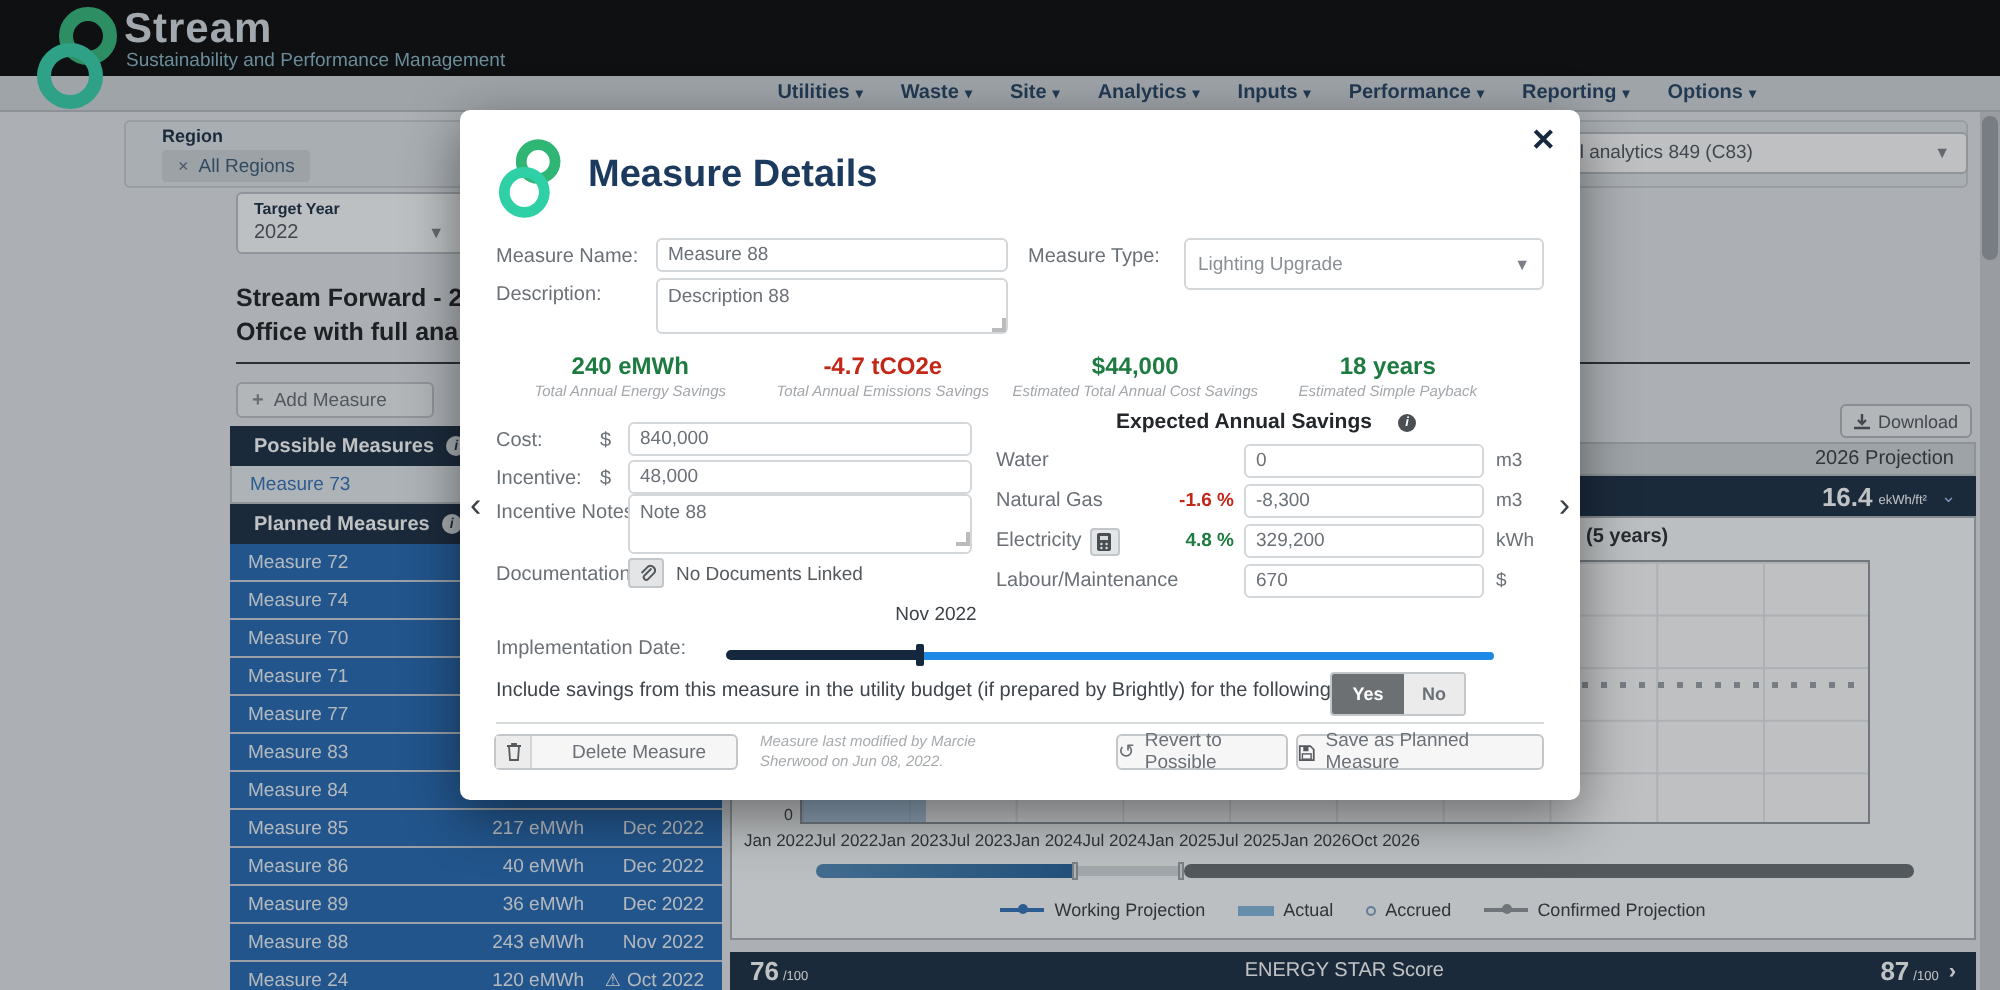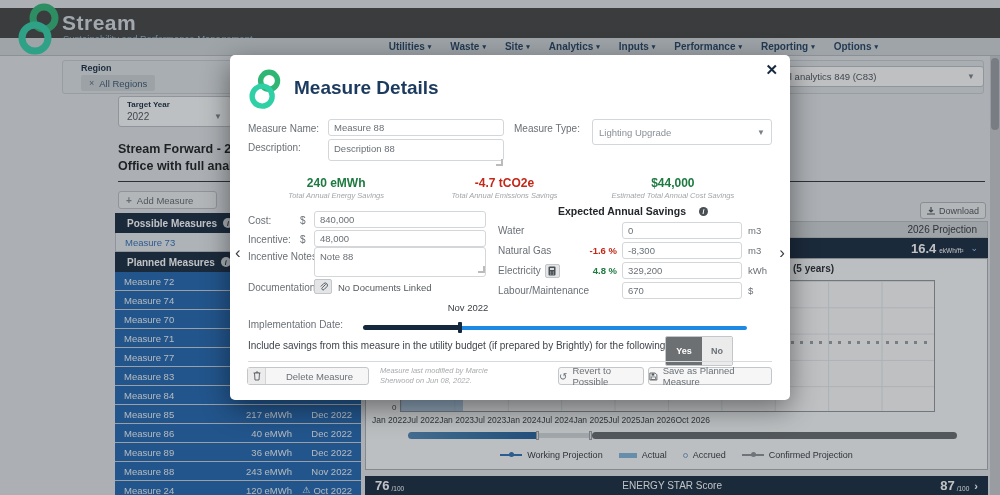--- a/index.html
+++ b/index.html
@@ -1,20 +1,20 @@
 <!DOCTYPE html>
 <html><head>
 <meta charset="utf-8">
 <style>
   * { margin:0; padding:0; box-sizing:border-box; }
   body { font-family:"Liberation Sans", sans-serif; background:#888; }
   .screen { position:relative; width:1000px; height:495px; overflow:hidden; background:#e3e6e8; }
 
   
-  .topbar { position:absolute; left:0; top:8px; width:1000px; height:38px; background:#404040; }
+  .topbar { position:absolute; left:0; top:0; width:1000px; height:38px; background:#000000; }
   .logo { position:absolute; left:14px; top:2px; width:52px; height:56px; z-index:6; }
   .brand { position:absolute; left:62px; top:3px; font-size:21px; font-weight:700; letter-spacing:.5px; color:#d5dbe0; }
   .tagline { position:absolute; left:63px; top:25px; font-size:9.5px; color:#86b2c2; }
 
   
   .menubar { position:absolute; left:0; top:38px; width:1000px; height:18px; background:#cfd4d7; border-bottom:1px solid #b3b9bd; display:flex; justify-content:flex-end; align-items:center; gap:19px; padding-right:122px; }
   .nav-item { font-size:10px; font-weight:700; color:#1d3c5e; display:flex; align-items:center; gap:3px; cursor:pointer; }
   .nav-caret { font-size:7px; color:#1d3c5e; }
 
   
@@ -127,21 +127,21 @@
   .doc-status { position:absolute; left:108px; top:227px; font-size:9.5px; color:#55595d; }
 
   .impl-value { position:absolute; left:133px; top:247px; width:210px; text-align:center; font-size:9.5px; color:#3c4146; }
   .impl-track { position:absolute; left:133px; top:267px; width:384px; height:11px; }
   .it-dark { position:absolute; left:0; top:3px; width:97px; height:5px; background:#16283e; border-radius:3px 0 0 3px; }
   .it-handle { position:absolute; left:95px; top:0; width:4px; height:11px; background:#16283e; border-radius:1px; cursor:pointer; }
   .it-blue { position:absolute; left:99px; top:3.5px; width:285px; height:4px; background:#1e88e5; border-radius:0 3px 3px 0; }
 
   .question { position:absolute; left:18px; top:285px; font-size:10px; color:#3f454b; }
   .toggle { position:absolute; left:435px; top:281px; display:flex; border:1px solid #c3c7ca; border-radius:2px; overflow:hidden; }
-  .tg { height:28px; display:flex; align-items:center; justify-content:center; font-size:9px; font-weight:700; cursor:pointer; }
+  .tg { height:20px; display:flex; align-items:center; justify-content:center; font-size:9px; font-weight:700; cursor:pointer; }
   .tg.yes { width:36px; background:#6d7073; color:#fff; }
   .tg.no { width:30px; background:#ebebeb; color:#6a7076; }
 
   .m-divider { position:absolute; left:18px; top:306px; width:524px; height:1px; background:#d7dadd; }
   .foot-btn { position:absolute; top:312px; height:18px; background:#f6f6f6; border:1px solid #c3c7ca; border-radius:3px; display:flex; align-items:center; justify-content:center; gap:5px; font-size:9.5px; color:#6a7076; cursor:pointer; }
   .del-btn { left:17px; width:122px; padding:0; }
   .del-icon-cell { width:18px; align-self:stretch; background:#ececec; border-right:1px solid #d2d5d8; display:flex; align-items:center; justify-content:center; }
   .del-label { flex:1; text-align:center; }
   .mod-note { position:absolute; left:150px; top:311px; width:125px; font-size:7.5px; font-style:italic; color:#a7aaad; line-height:1.3; }
   .revert-btn { left:328px; width:86px; }
@@ -375,35 +375,39 @@
     <span class="m-title">Measure Details</span>
 
     <span class="f-label" style="left:18px; top:68px;">Measure Name:</span>
     <input class="f-input" style="left: 98px; top: 64px; width: 176px;" value="Measure 88">
     <span class="f-label" style="left:284px; top:68px;">Measure Type:</span>
     <div class="f-select" style="left:362px; top:64px; width:180px;">
       <span class="val">Lighting Upgrade</span>
       <span class="select-caret">▼</span>
     </div>
     <span class="f-label" style="left:18px; top:87px;">Description:</span>
-    <textarea class="f-area" style="left: 98px; top: 84px; width: 176px; height: 22px;">Description 88</textarea>
+    <textarea class="f-area" style="left: 98px; top: 84px; width: 176px; height: 28px;">Description 88</textarea>
     <span class="area-grip" style="left:266px; top:104px;"></span>
 
     <div class="stats">
       <div class="stat">
         <div class="stat-value green">240 eMWh</div>
         <div class="stat-caption">Total Annual Energy Savings</div>
       </div>
       <div class="stat">
         <div class="stat-value red">-4.7 tCO2e</div>
         <div class="stat-caption">Total Annual Emissions Savings</div>
       </div>
       <div class="stat">
         <div class="stat-value green">$44,000</div>
         <div class="stat-caption">Estimated Total Annual Cost Savings</div>
+      </div>
+      <div class="stat">
+        <div class="stat-value green">18 years</div>
+        <div class="stat-caption">Estimated Simple Payback</div>
       </div>
     </div>
 
     <span class="f-label" style="left:18px; top:160px;">Cost:</span>
     <span class="f-label" style="left:70px; top:160px;">$</span>
     <input class="f-input" style="left: 84px; top: 156px; width: 172px;" value="840,000">
     <span class="f-label" style="left:18px; top:179px;">Incentive:</span>
     <span class="f-label" style="left:70px; top:179px;">$</span>
     <input class="f-input" style="left: 84px; top: 175px; width: 172px;" value="48,000">
     <span class="f-label" style="left:18px; top:196px;">Incentive Notes:</span>

